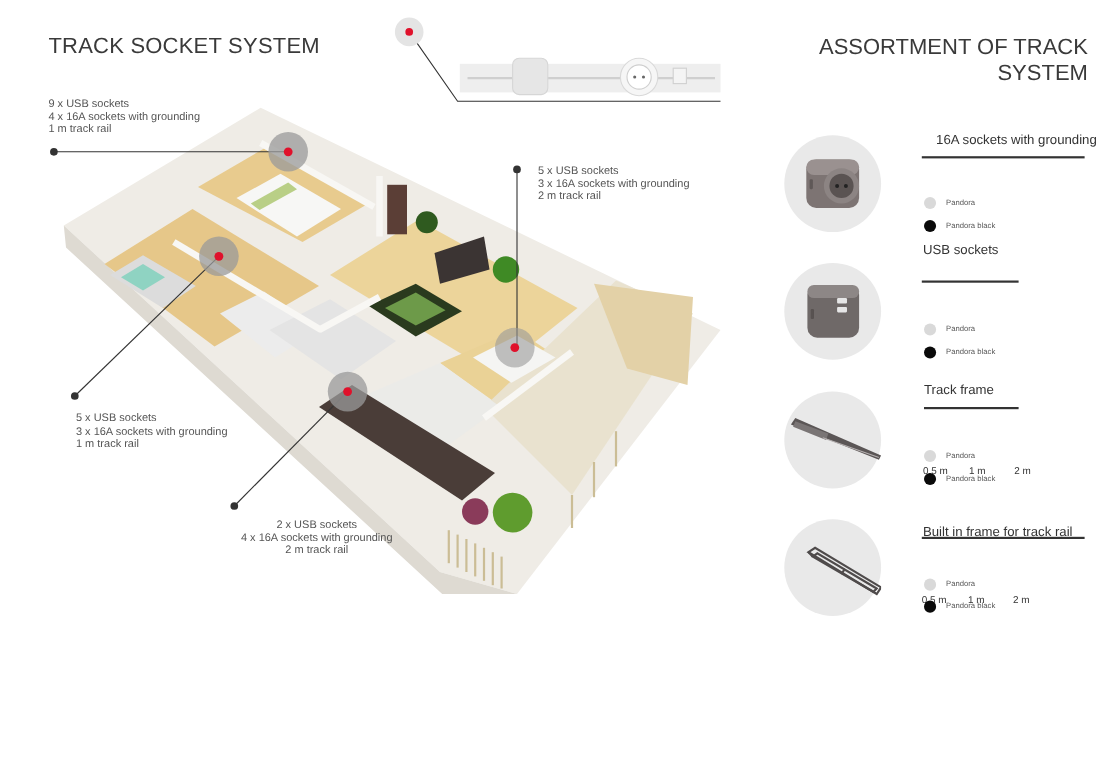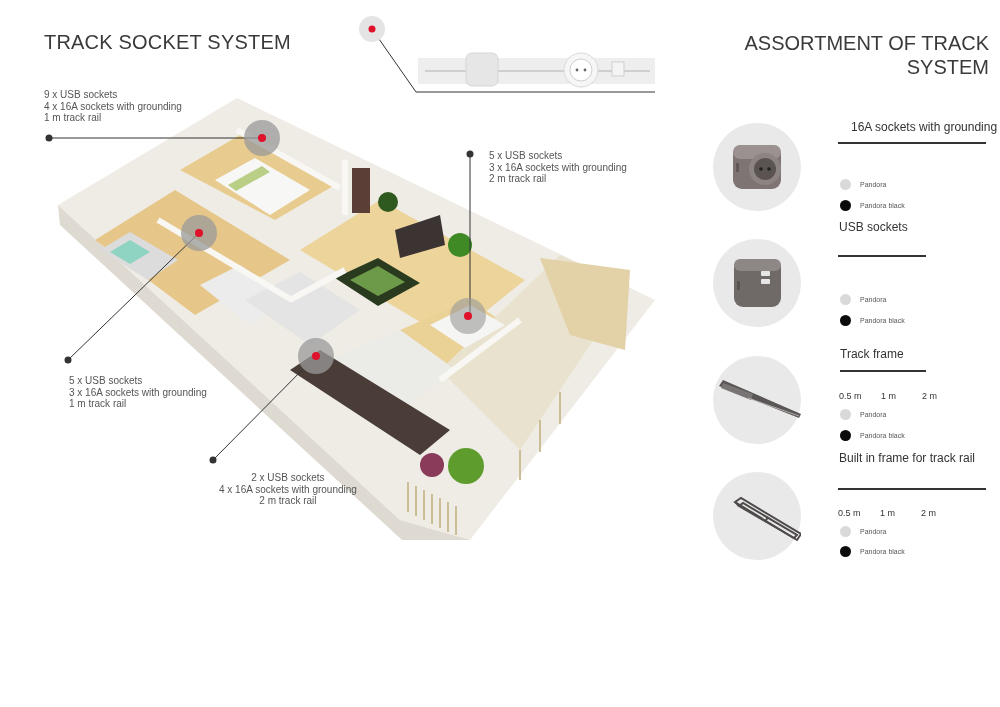--- a/index.html
+++ b/index.html
@@ -36,21 +36,21 @@
     font-size: 12px; color: #333; white-space: nowrap;
   }
   .prod-rule { height: 1.5px; background: #333; }
 
   .swatch-row { font-size: 7px; color: #555; display: flex; align-items: center; white-space: nowrap; }
   .swatch { width: 11px; height: 11px; border-radius: 50%; margin-right: 9px; flex: 0 0 auto; }
   .swatch.light { background: #d9d9d9; }
   .swatch.dark { background: #0a0a0a; }
 
   .lengths { font-size: 9px; color: #333; display: flex; white-space: nowrap; }
-  .lengths span { display: inline-block; }
+  .lengths span { display: inline-block; margin-top: 32px; }
 </style>
 </head>
 <body>
 
 <h1 class="abs main-title">TRACK SOCKET SYSTEM</h1>
 <h2 class="abs side-title">ASSORTMENT OF TRACK SYSTEM</h2>
 
 <svg class="abs floorplan" viewBox="0 0 700 560" xmlns="http://www.w3.org/2000/svg">
 
   <polygon points="58,205 237,98 655,300 470,540 400,520" fill="#efece6"></polygon>
@@ -240,21 +240,21 @@
 <div class="abs prod-circle" style="top:472px;">
   <svg viewBox="0 0 88 88">
     <g stroke="#4f4b4b" stroke-width="2" fill="none">
       <polygon points="22,30 28,26 88,62 84,68"></polygon>
       <polygon points="26,34 30,31 84,63 81,66"></polygon>
       <line x1="22" y1="30" x2="26" y2="34"></line>
       <line x1="55" y1="45" x2="52" y2="50"></line>
     </g>
   </svg>
 </div>
-<div class="abs prod-heading" style="left:839px; top:451px;">Built in frame for track rail</div>
+<div class="abs prod-heading" style="left:839px; top:476px;">Built in frame for track rail</div>
 <div class="abs prod-rule" style="left:838px; top:488px; width:148px;"></div>
 <div class="abs lengths" style="left:838px; top:508px;">
   <span style="width:42px;">0.5 m</span>
   <span style="width:41px;">1 m</span>
   <span>2 m</span>
 </div>
 <div class="abs swatch-row" style="left:840px; top:526px;">
   <span class="swatch light"></span>
   <span>Pandora</span>
 </div>

